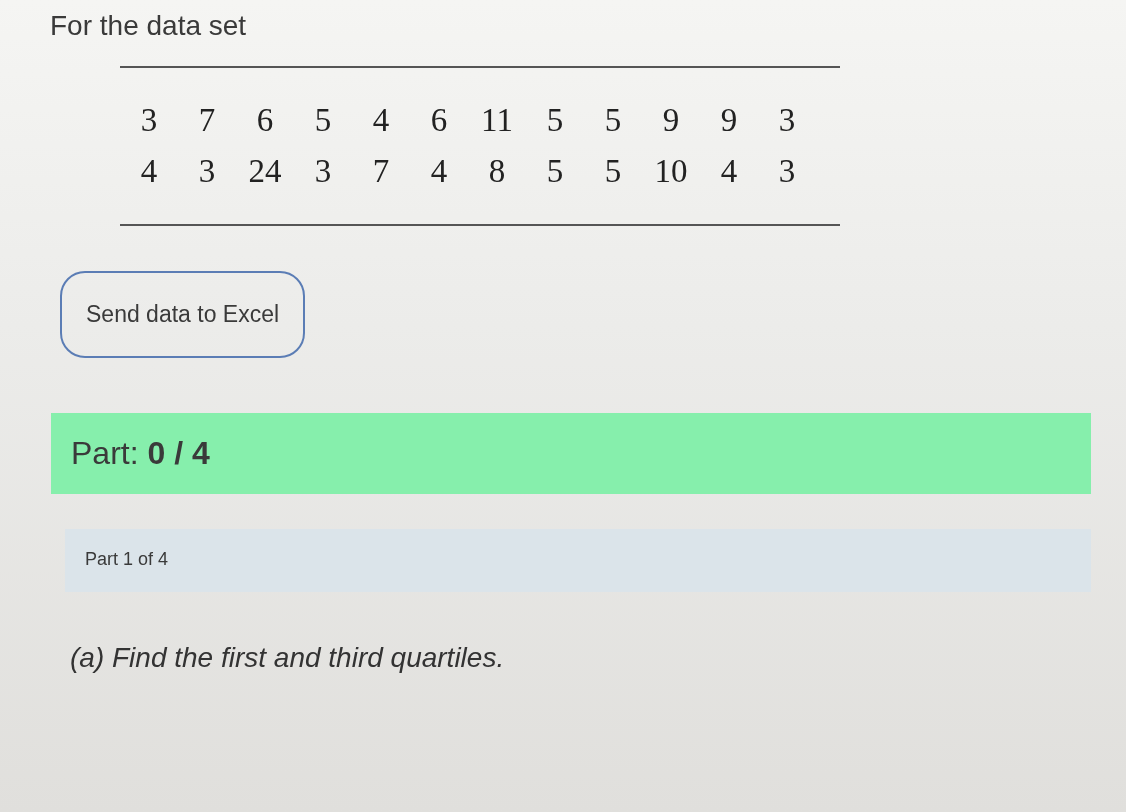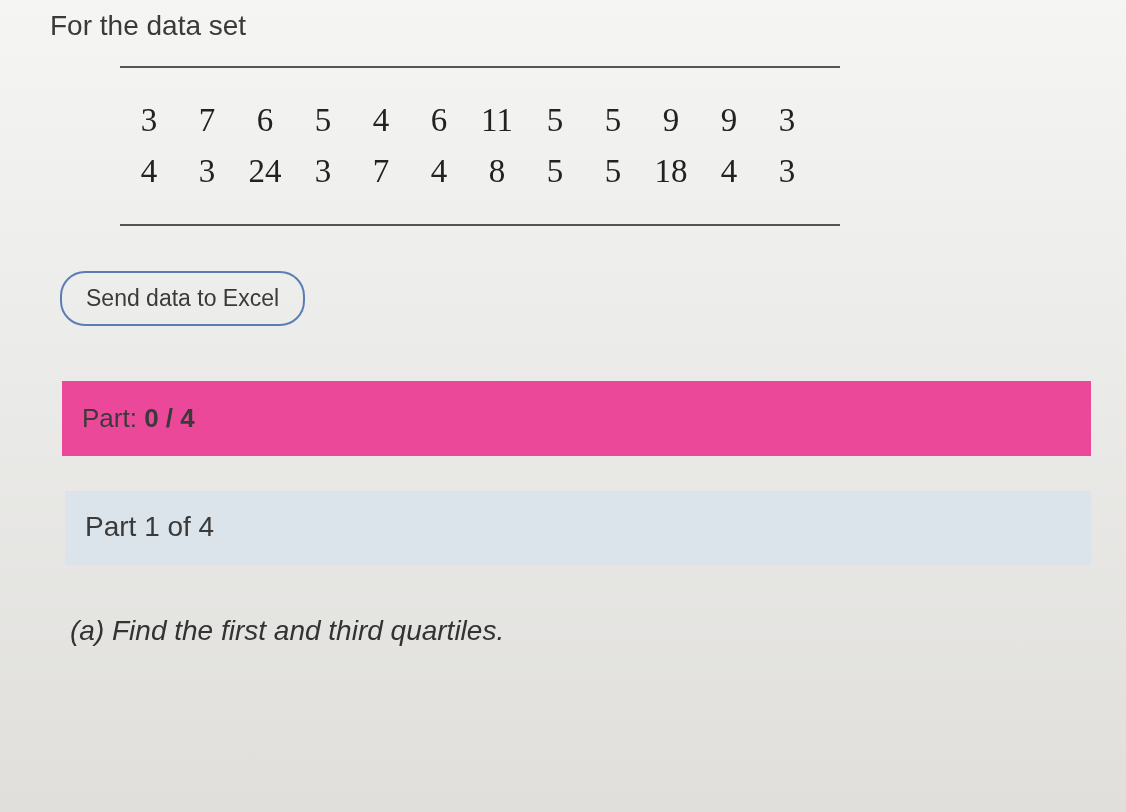--- a/index.html
+++ b/index.html
@@ -45,44 +45,44 @@
     }
     .data-cell {
       text-align: center;
       min-width: 58px;
       padding: 0 2px;
     }
     .send-btn {
       display: inline-block;
       border: 2px solid #5b7db5;
       border-radius: 25px;
-      padding: 12px 24px;
+      padding: 28px 24px;
       font-size: 23px;
       color: #3a3a3a;
       background: transparent;
       cursor: pointer;
       margin-left: 10px;
       margin-bottom: 55px;
       font-family: Verdana, Geneva, sans-serif;
     }
     .part-progress-wrapper {
-      background: #ec4899;
+      background: #86efac;
       padding: 22px 20px;
-      margin: 0 -15px 35px 12px;
-      font-size: 26px;
+      margin: 0 -15px 35px 1px;
+      font-size: 32px;
       color: #3a3a3a;
     }
     .part-progress-wrapper .bold {
       font-weight: bold;
     }
     .part-header-wrapper {
       background: #dbe4ea;
       padding: 20px 20px 22px 20px;
       margin: 0 -15px 50px 15px;
-      font-size: 28px;
+      font-size: 18px;
       color: #3a3a3a;
     }
     .question-text {
       font-size: 28px;
       color: #333;
       margin-left: 20px;
       font-style: italic;
     }
   </style>
 </head>
@@ -110,21 +110,21 @@
       <div class="data-row">
         <span class="data-cell">4</span>
         <span class="data-cell">3</span>
         <span class="data-cell">24</span>
         <span class="data-cell">3</span>
         <span class="data-cell">7</span>
         <span class="data-cell">4</span>
         <span class="data-cell">8</span>
         <span class="data-cell">5</span>
         <span class="data-cell">5</span>
-        <span class="data-cell">18</span>
+        <span class="data-cell">10</span>
         <span class="data-cell">4</span>
         <span class="data-cell">3</span>
       </div>
     </div>
   </div>
 
   <button class="send-btn">Send data to Excel</button>
 
   <div class="part-progress-wrapper">
     <span>Part: </span><span class="bold">0</span><span class="bold"> / </span><span class="bold">4</span>

